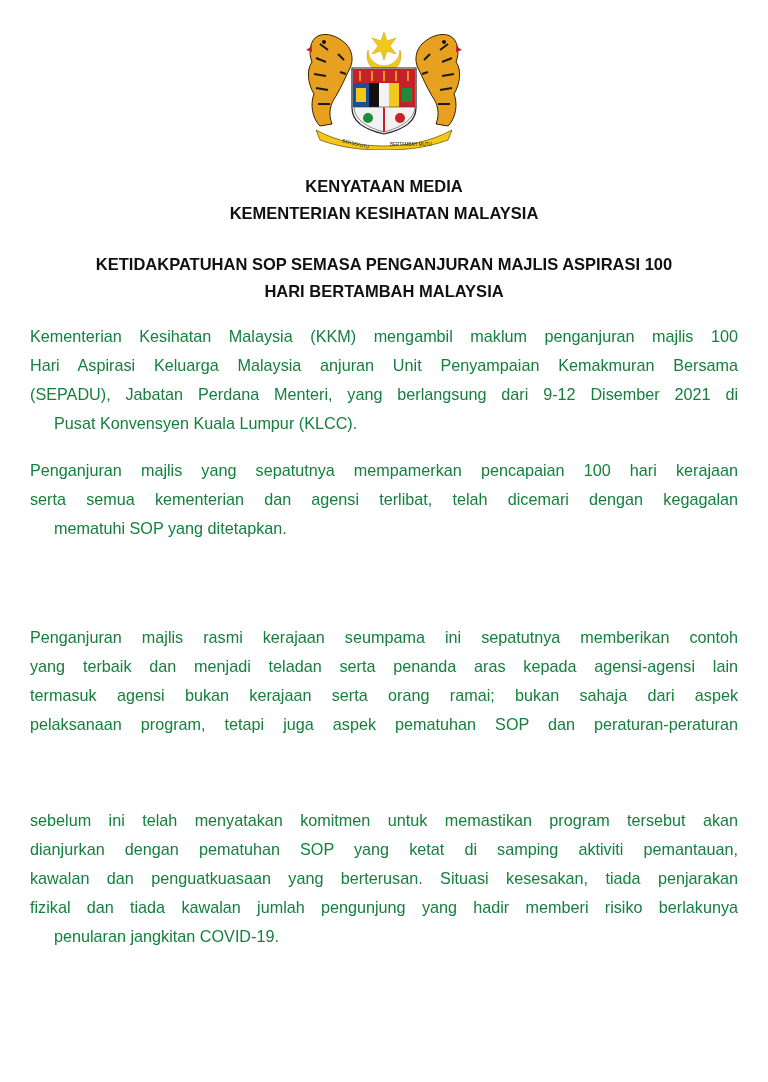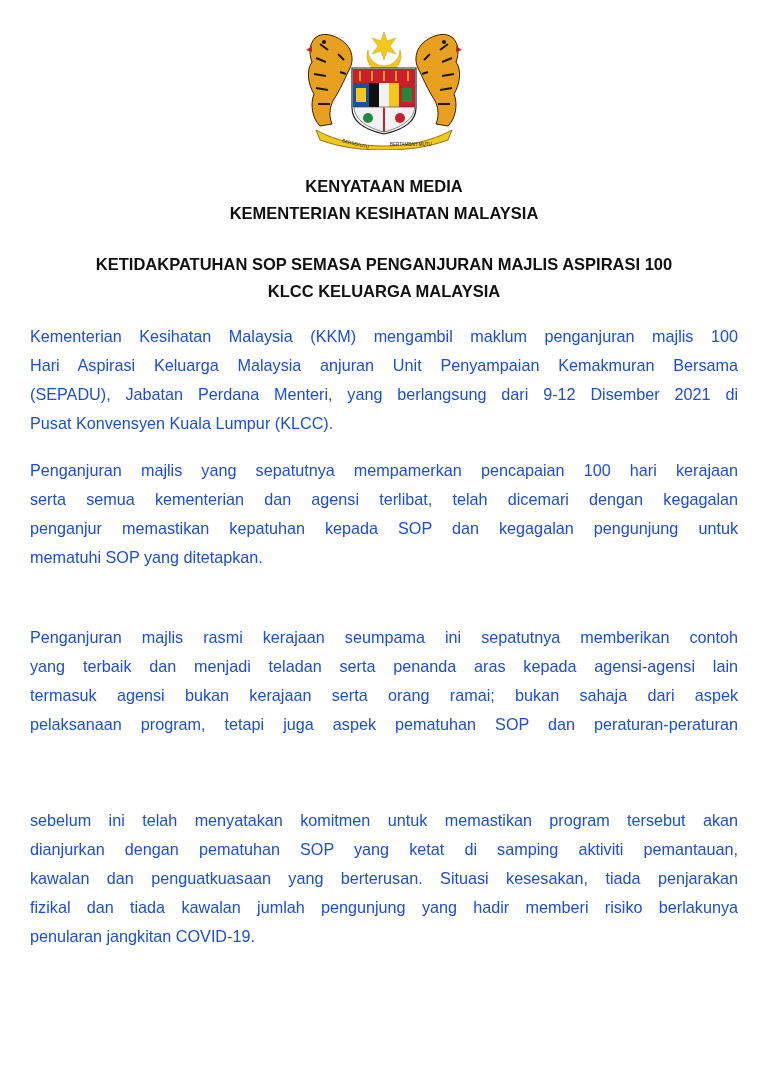--- a/index.html
+++ b/index.html
@@ -34,30 +34,31 @@
     }
     .heading-block div { white-space: nowrap; }
     .h-media { top: 173px; }
     .h-title { top: 251px; }
     .para {
       position: absolute;
       left: 30px;
       width: 708px;
       font-size: 16.2px;
       line-height: 29px;
-      color: #1d4ed8;
+      color: #15803d;
     }
     .para .line {
       display: block;
       white-space: nowrap;
       text-align: justify;
       text-align-last: justify;
     }
     .para .line.last {
       text-align-last: left;
+      margin-left: 24px;
     }
     .p1 { top: 322px; }
     .p2 { top: 456px; }
     .p3 { top: 623px; }
     .p4 { top: 806px; }
   </style>
 </head>
 <body>
 
 <div class="emblem">
@@ -119,34 +120,33 @@
   </svg>
 </div>
 
 <div class="heading-block h-media">
   <div>KENYATAAN MEDIA</div>
   <div>KEMENTERIAN KESIHATAN MALAYSIA</div>
 </div>
 
 <div class="heading-block h-title">
   <div>KETIDAKPATUHAN SOP SEMASA PENGANJURAN MAJLIS ASPIRASI 100</div>
-  <div>KLCC KELUARGA MALAYSIA</div>
+  <div>HARI BERTAMBAH MALAYSIA</div>
 </div>
 
 <div class="para p1">
   <span class="line">Kementerian Kesihatan Malaysia (KKM) mengambil maklum penganjuran majlis 100</span>
   <span class="line">Hari Aspirasi Keluarga Malaysia anjuran Unit Penyampaian Kemakmuran Bersama</span>
   <span class="line">(SEPADU), Jabatan Perdana Menteri, yang berlangsung dari 9-12 Disember 2021 di</span>
   <span class="line last">Pusat Konvensyen Kuala Lumpur (KLCC).</span>
 </div>
 
 <div class="para p2">
   <span class="line">Penganjuran majlis yang sepatutnya mempamerkan pencapaian 100 hari kerajaan</span>
   <span class="line">serta semua kementerian dan agensi terlibat, telah dicemari dengan kegagalan</span>
-  <span class="line">penganjur memastikan kepatuhan kepada SOP dan kegagalan pengunjung untuk</span>
   <span class="line last">mematuhi SOP yang ditetapkan.</span>
 </div>
 
 <div class="para p3">
   <span class="line">Penganjuran majlis rasmi kerajaan seumpama ini sepatutnya memberikan contoh</span>
   <span class="line">yang terbaik dan menjadi teladan serta penanda aras kepada agensi-agensi lain</span>
   <span class="line">termasuk agensi bukan kerajaan serta orang ramai; bukan sahaja dari aspek</span>
   <span class="line">pelaksanaan program, tetapi juga aspek pematuhan SOP dan peraturan-peraturan</span>
 </div>
 

